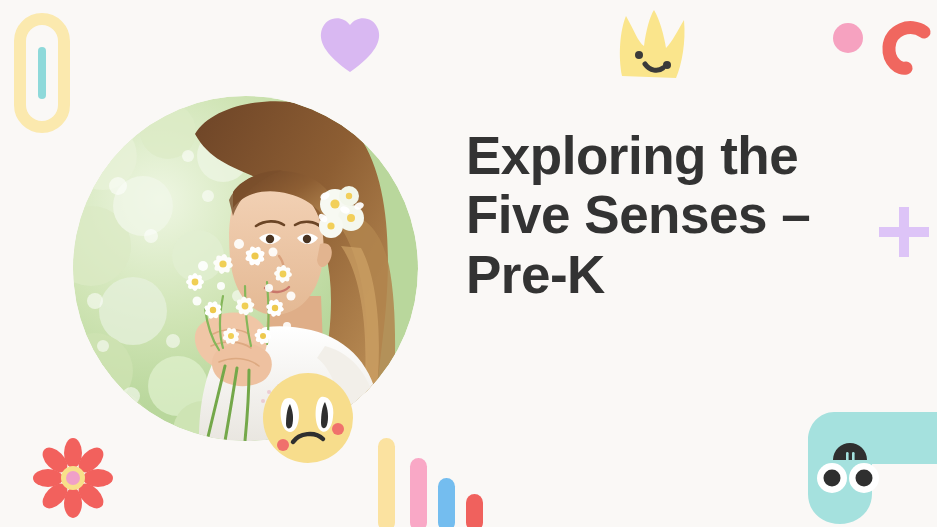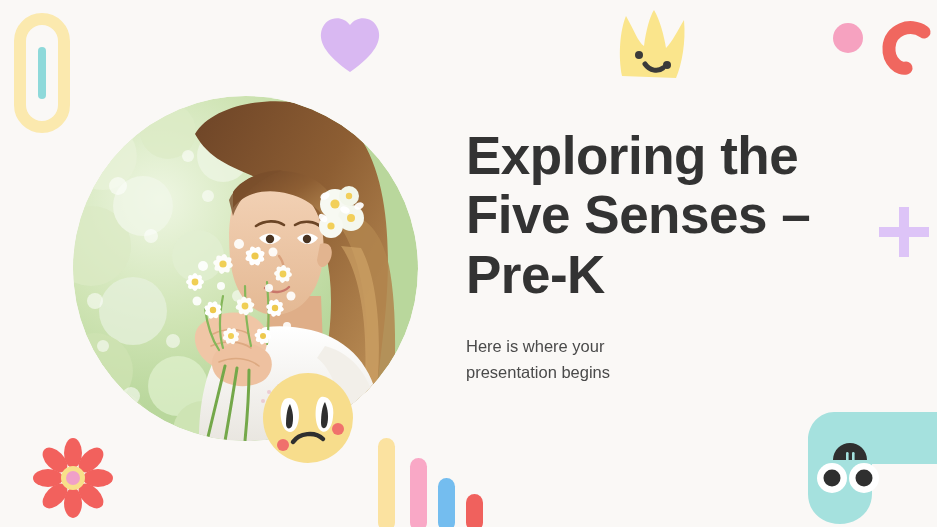--- a/index.html
+++ b/index.html
@@ -320,22 +320,20 @@
           </g>
         </g>
       </g>
     </svg>
   </div>
 
   <div id="text-block">
     <h1 id="slide-title">Exploring the
 Five Senses –
 Pre-K</h1>
-    <p id="slide-subtitle">Here is where your
-presentation begins</p>
   </div>
 
   <div class="deco" id="deco-pill-outline">
     <svg width="56" height="120" viewBox="0 0 56 120" xmlns="http://www.w3.org/2000/svg">
       <rect x="6" y="6" width="44" height="108" rx="22" ry="22" fill="none" stroke="#fbe9ae" stroke-width="12"></rect>
       <rect x="24" y="34" width="8" height="52" rx="4" fill="#8ed9da"></rect>
     </svg>
   </div>
 
   <div class="deco" id="deco-heart">

